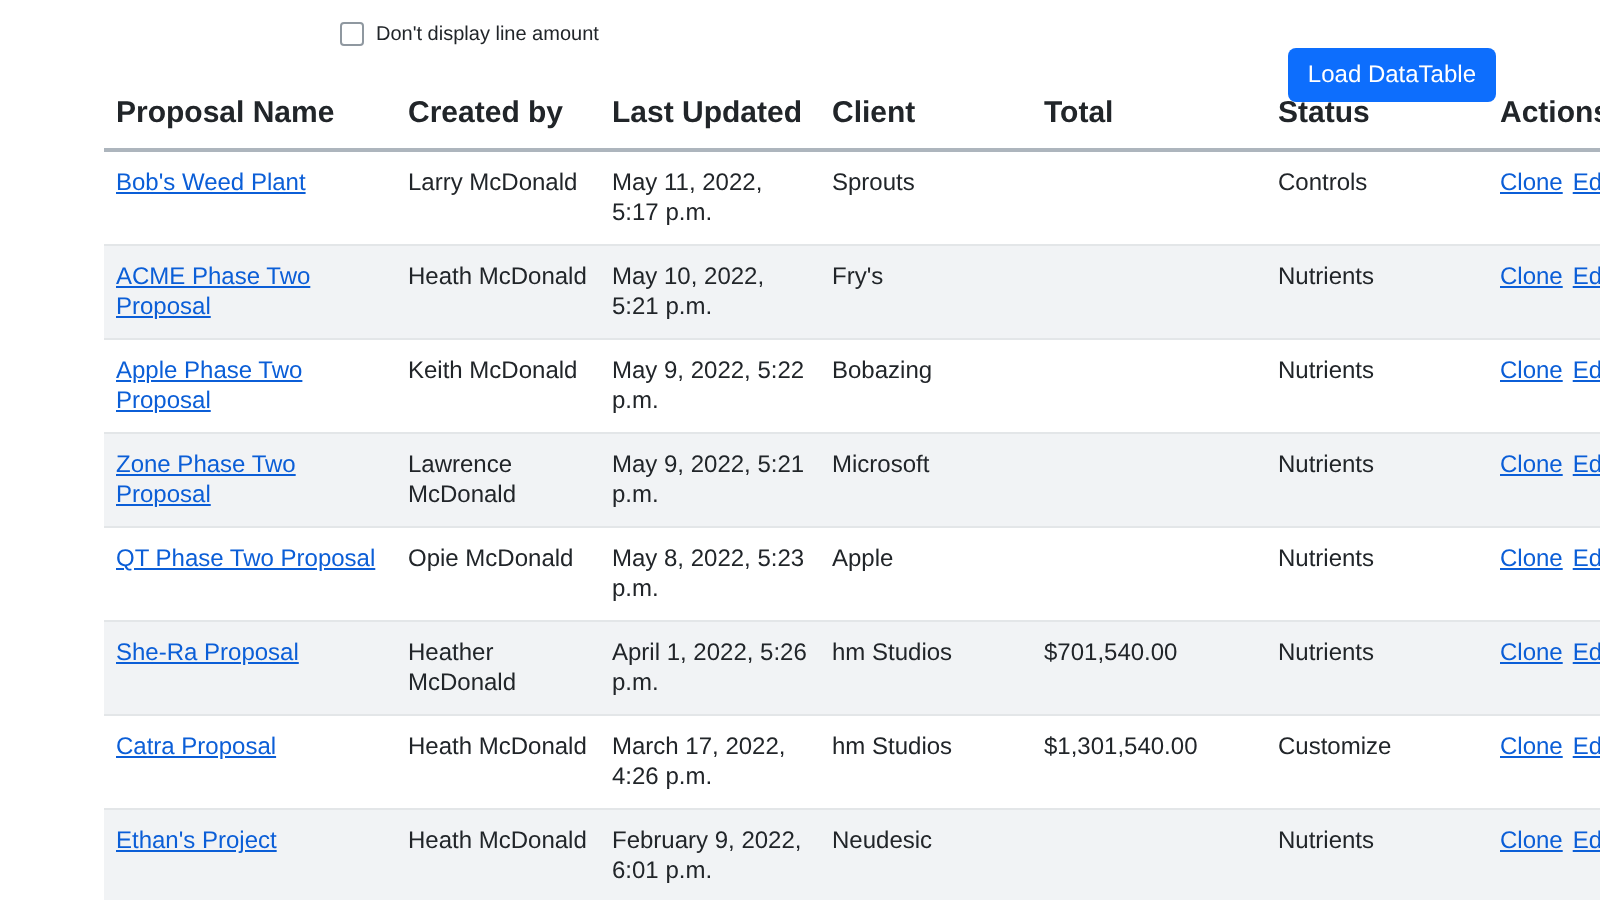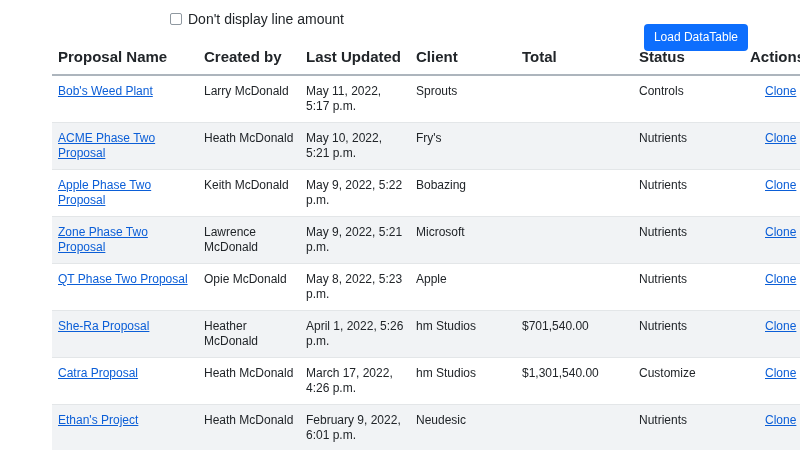--- a/index.html
+++ b/index.html
@@ -43,21 +43,21 @@
     width: 12px;
     height: 12px;
     border: 1px solid #8f98a0;
     border-radius: 2px;
     background: #fff;
     display: inline-block;
     margin-right: 6px;
     box-sizing: border-box;
   }
   .chk-label {
-    font-size: 14px;
+    font-size: 10px;
     color: #212529;
     white-space: nowrap;
   }
   .load-btn {
     margin-left: auto;
     margin-top: 16px;
     background: #0d6efd;
     color: #fff;
     font-size: 12px;
     border: none;
@@ -106,21 +106,20 @@
     text-decoration: underline;
     cursor: pointer;
     margin-top: 32px;
   }
   .actions a {
     color: #0b5ed7;
     text-decoration: underline;
     cursor: pointer;
     margin-right: 5px;
     white-space: nowrap;
-    margin-left: 15px;
   }
   .actions {
     line-height: 16px;
   }
   .num { white-space: nowrap; }
 </style>
 </head>
 <body>
 
 <div class="page">

